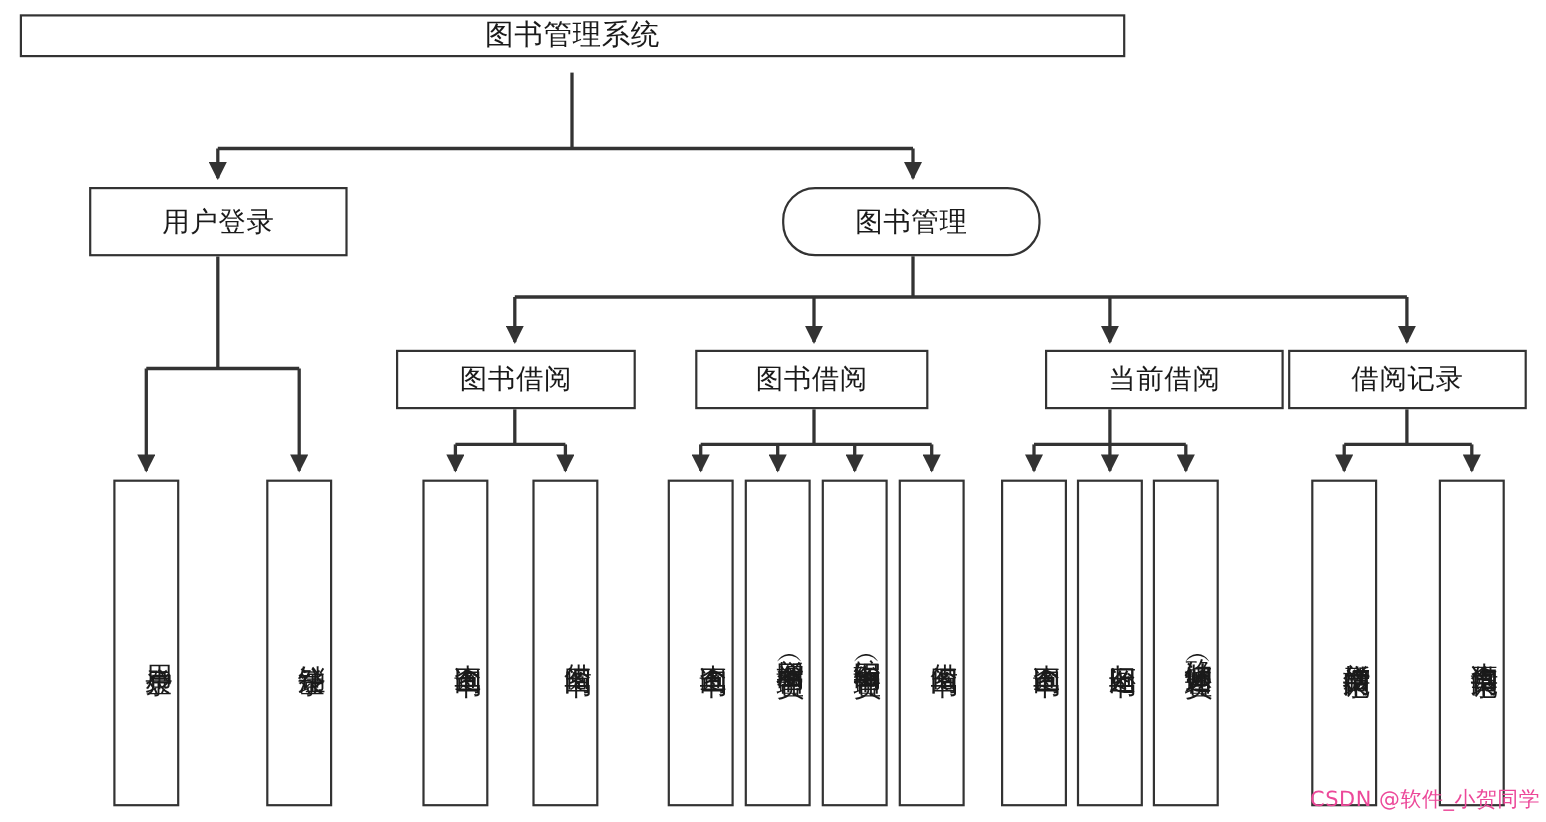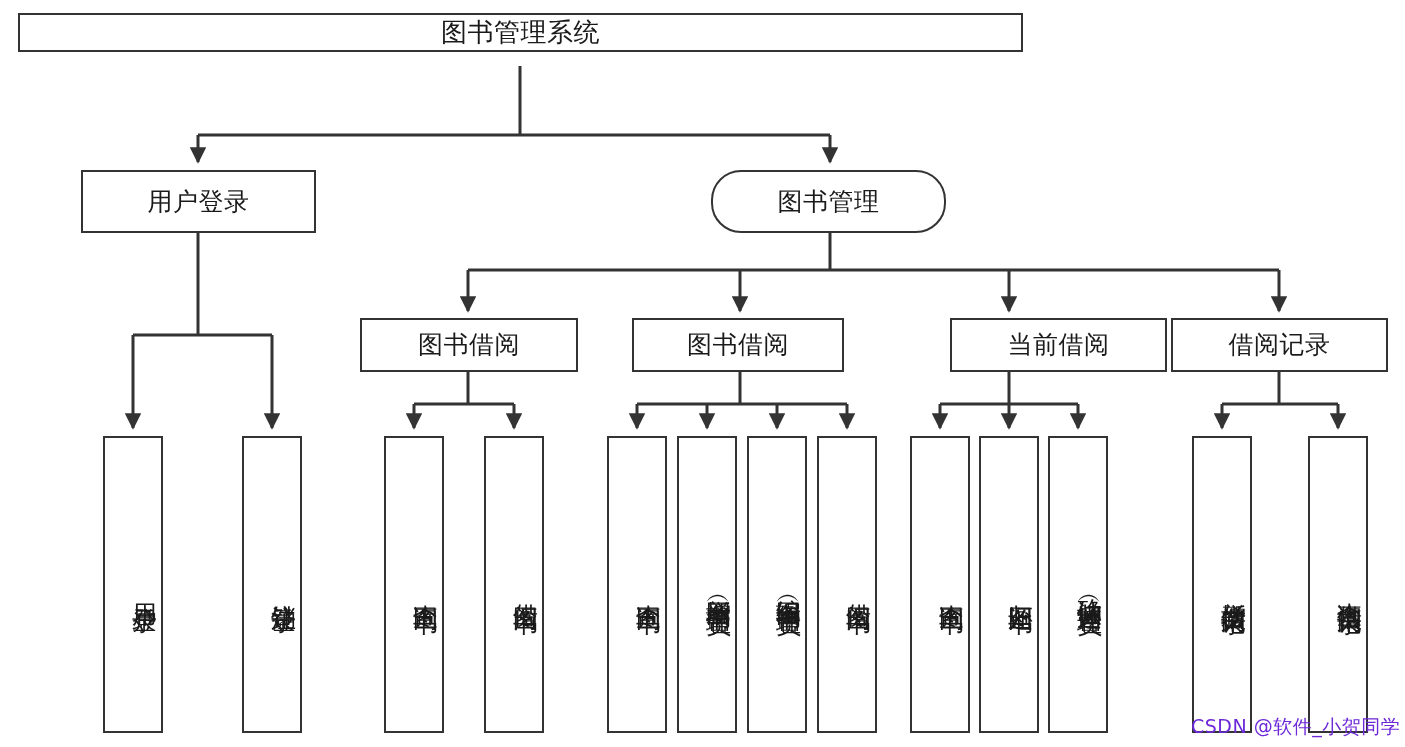--- a/index.html
+++ b/index.html
@@ -50,21 +50,21 @@
     font-size: 25px;
     line-height: 1.32;
     letter-spacing: 2px;
     padding-top: 6px;
     align-items: flex-start;
     justify-content: center;
   }
   .watermark {
     position: absolute;
     font-size: 19px;
-    color: #6d28d9;
+    color: #ec4899;
     letter-spacing: 0.5px;
     white-space: nowrap;
     font-family: "DejaVu Sans", "Liberation Sans", sans-serif;
   }
 </style>
 </head>
 <body>
 
 <div id="canvas">
 

